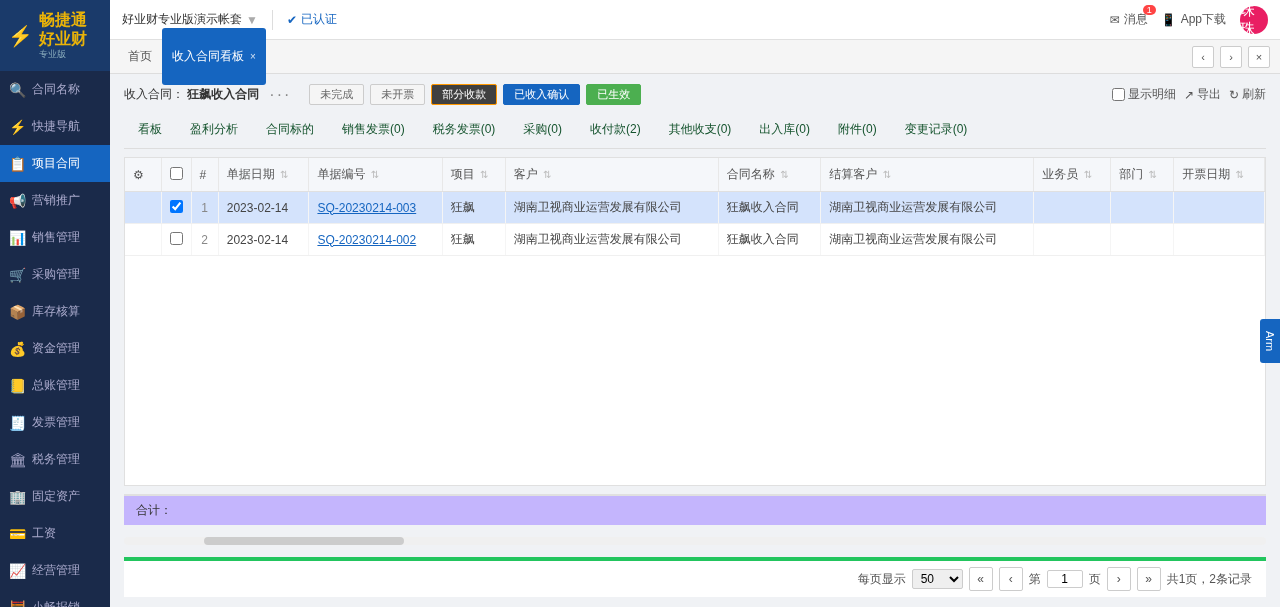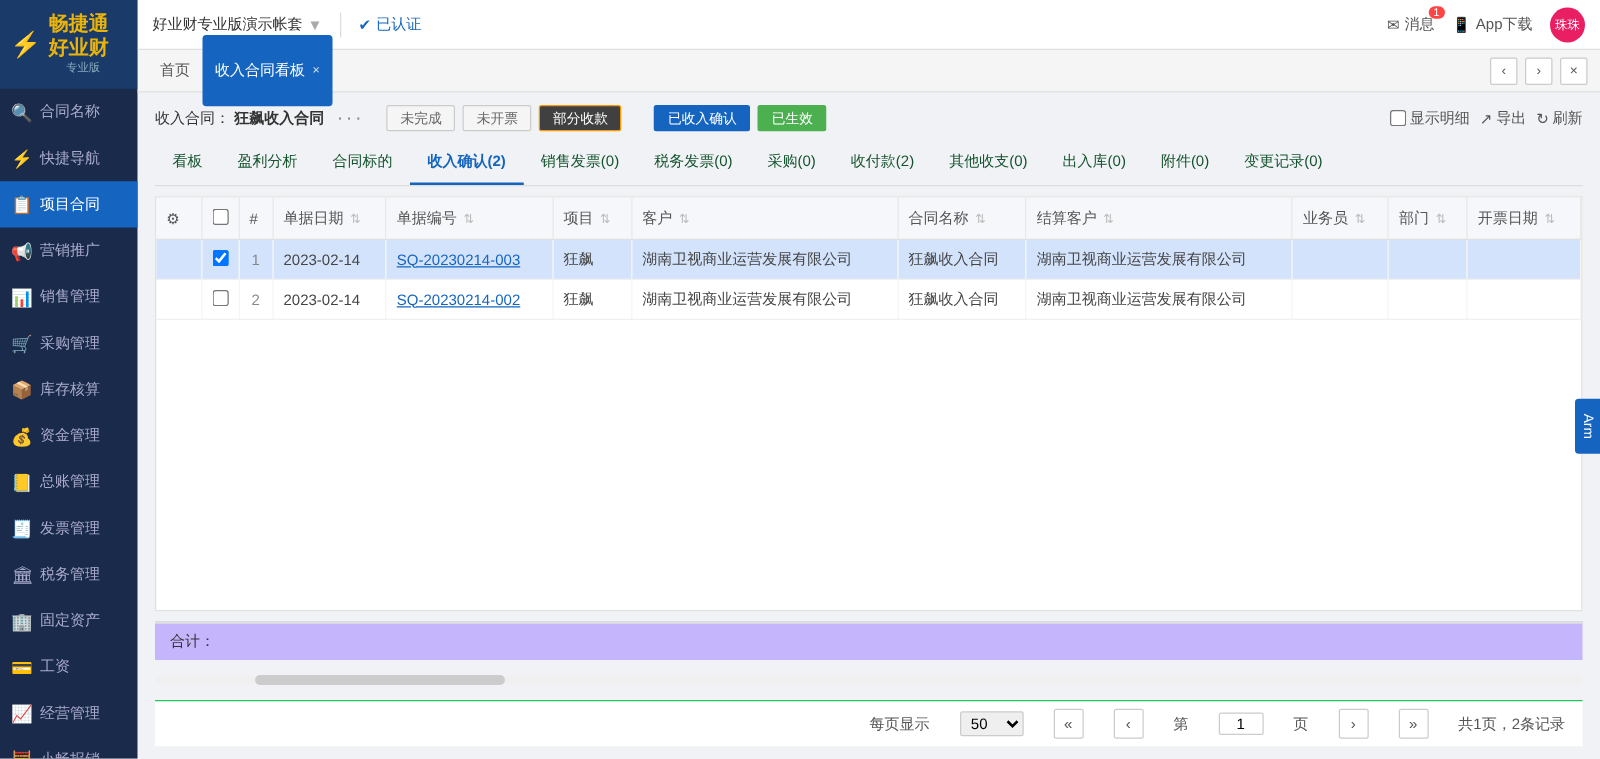--- a/index.html
+++ b/index.html
@@ -2,53 +2,53 @@
 <html><head>
   <meta charset="utf-8">
   <style>
     * { box-sizing: border-box; margin: 0; padding: 0; }
     body { font-family: 'Microsoft YaHei', Arial, sans-serif; font-size: 12px; color: #333; background: #f0f2f5; display: flex; height: 607px; overflow: hidden; }
 
     
     .sidebar { width: 110px; background: #1a2a4a; display: flex; flex-direction: column; height: 100%; flex-shrink: 0; }
     .sidebar-logo { background: #1a3a6a; padding: 10px 8px; display: flex; align-items: center; gap: 6px; }
     .sidebar-logo-text { color: #eab308; font-size: 16px; font-weight: bold; line-height: 1.2; }
-    .sidebar-logo-sub { color: #8ab; font-size: 9px; margin-left: 14px; }
+    .sidebar-logo-sub { color: #8ab; font-size: 9px; }
     .sidebar-nav-item { display: flex; align-items: center; padding: 10px 10px; cursor: pointer; color: #aac; gap: 6px; font-size: 12px; }
     .sidebar-nav-item.active { background: #1565c0; color: #fff; }
     .sidebar-nav-item .nav-icon { width: 16px; height: 16px; display: flex; align-items: center; justify-content: center; font-size: 14px; }
 
     
     .main { flex: 1; display: flex; flex-direction: column; height: 100%; overflow: hidden; }
 
     
     .topbar { background: #fff; border-bottom: 1px solid #e0e0e0; display: flex; align-items: center; padding: 0 12px; height: 40px; gap: 10px; flex-shrink: 0; }
     .topbar-company { display: flex; align-items: center; gap: 4px; font-size: 12px; color: #333; cursor: pointer; }
     .topbar-divider { width: 1px; height: 20px; background: #ddd; margin: 0 4px; }
     .topbar-certified { display: flex; align-items: center; gap: 4px; color: #1565c0; font-size: 12px; }
     .topbar-right { margin-left: auto; display: flex; align-items: center; gap: 14px; }
     .topbar-right-item { display: flex; align-items: center; gap: 4px; color: #555; cursor: pointer; font-size: 12px; position: relative; }
     .badge { background: #f44; color: #fff; border-radius: 8px; font-size: 9px; padding: 0 4px; position: absolute; top: -6px; right: -8px; }
-    .avatar { width: 28px; height: 28px; border-radius: 50%; background: #e91e63; display: flex; align-items: center; justify-content: center; color: #fff; font-size: 10px; font-family: Liberation Serif, serif; }
+    .avatar { width: 28px; height: 28px; border-radius: 50%; background: #e91e63; display: flex; align-items: center; justify-content: center; color: #fff; font-size: 15px; font-family: Liberation Serif, serif; }
 
     
     .tabbar { background: #f5f5f5; border-bottom: 1px solid #ddd; display: flex; align-items: center; padding: 0 10px; height: 34px; flex-shrink: 0; gap: 2px; }
     .tabbar-home { color: #555; font-size: 12px; cursor: pointer; padding: 0 8px; }
     .tabbar-tab { display: flex; align-items: center; gap: 4px; background: #1565c0; color: #fff; padding: 20px 10px; border-radius: 3px; font-size: 12px; cursor: pointer; justify-content: flex-end; }
     .tabbar-tab .close { cursor: pointer; font-size: 10px; margin-left: 2px; opacity: 0.8; }
     .tabbar-nav { margin-left: auto; display: flex; gap: 6px; align-items: center; }
     .tabbar-nav-btn { width: 22px; height: 22px; border: 1px solid #ccc; background: #fff; border-radius: 2px; display: flex; align-items: center; justify-content: center; cursor: pointer; color: #555; font-size: 11px; }
 
     
     .contract-header { display: flex; align-items: center; gap: 10px; }
     .contract-more { color: #888; cursor: pointer; font-size: 16px; letter-spacing: 2px; }
     .status-btns { display: flex; gap: 6px; margin-left: 8px; }
     .status-btn { padding: 2px 10px; border-radius: 2px; font-size: 11px; border: 1px solid #ccc; background: #f5f5f5; color: #666; cursor: pointer; }
     .status-btn.active-orange { background: #404040; color: #fff; border-color: #ff9800; }
-    .status-btn.active-blue { background: #1565c0; color: #fff; border-color: #1565c0; margin-left: 20px; }
+    .status-btn.active-blue { background: #1565c0; color: #fff; border-color: #1565c0; }
     .status-btn.active-green { background: #4caf50; color: #fff; border-color: #4caf50; }
     .contract-actions { margin-left: auto; display: flex; align-items: center; gap: 8px; }
     .contract-action-btn { display: flex; align-items: center; gap: 3px; font-size: 12px; color: #555; cursor: pointer; }
     .checkbox-label { display: flex; align-items: center; gap: 3px; font-size: 12px; color: #555; cursor: pointer; }
 
     
     .tabs { display: flex; border-bottom: 1px solid #ddd; gap: 0; flex-shrink: 0; }
     .tab { padding: 8px 14px; font-size: 12px; color: #14532d; cursor: pointer; border-bottom: 2px solid transparent; white-space: nowrap; }
     .tab.active { color: #1565c0; border-bottom-color: #1565c0; font-weight: bold; }
 
@@ -60,21 +60,21 @@
     th .sort-icon { color: #bbb; font-size: 10px; margin-left: 2px; }
     td { padding: 7px 8px; border-bottom: 1px solid #f0f0f0; border-right: 1px solid #f5f5f5; color: #444; white-space: nowrap; }
     tr.selected td { background: #d4e3fc; }
     .row-num { color: #888; text-align: center; }
     .link { color: #1565c0; text-decoration: underline; cursor: pointer; }
 
     
     .table-footer { background: #c4b5fd; border-top: 2px solid #e0e0e0; padding: 6px 12px; display: flex; align-items: center; gap: 8px; flex-shrink: 0; }
 
     
-    .pagination { background: #fff; border-top: 1px solid #22c55e; padding: 6px 14px; display: flex; align-items: center; justify-content: flex-end; gap: 24px; flex-shrink: 0; font-size: 12px; color: #555; }
+    .pagination { background: #fff; border-top: 4px solid #22c55e; padding: 6px 14px; display: flex; align-items: center; justify-content: flex-end; gap: 6px; flex-shrink: 0; font-size: 12px; color: #555; }
     .pagination select { border: 1px solid #ccc; border-radius: 2px; padding: 1px 4px; font-size: 12px; }
     .page-btn { width: 24px; height: 24px; border: 1px solid #ccc; background: #fff; border-radius: 2px; display: flex; align-items: center; justify-content: center; cursor: pointer; font-size: 12px; color: #555; }
     .page-btn:disabled { opacity: 0.4; cursor: default; }
     .page-input { width: 36px; border: 1px solid #ccc; border-radius: 2px; text-align: center; padding: 1px 2px; font-size: 12px; }
 
     .content-wrapper { flex: 1; display: flex; flex-direction: column; overflow: hidden; position: relative; padding: 10px 14px; gap: 8px; }
 
     .scrollbar-track { height: 8px; background: #f0f0f0; border-radius: 4px; margin: 4px 0; position: relative; }
     .scrollbar-thumb { height: 8px; background: #ccc; border-radius: 4px; width: 200px; position: absolute; left: 80px; }
   </style>
@@ -228,21 +228,20 @@
           <span>↻</span>
           <span>刷新</span>
         </div>
       </div>
     </div>
 
     <div class="tabs" id="tabs-container">
         <div class="tab">看板</div>
         <div class="tab">盈利分析</div>
         <div class="tab">合同标的</div>
-        <div class="tab active">收入确认(2)</div>
         <div class="tab">销售发票(0)</div>
         <div class="tab">税务发票(0)</div>
         <div class="tab">采购(0)</div>
         <div class="tab">收付款(2)</div>
         <div class="tab">其他收支(0)</div>
         <div class="tab">出入库(0)</div>
         <div class="tab">附件(0)</div>
         <div class="tab">变更记录(0)</div>
       </div>
 

